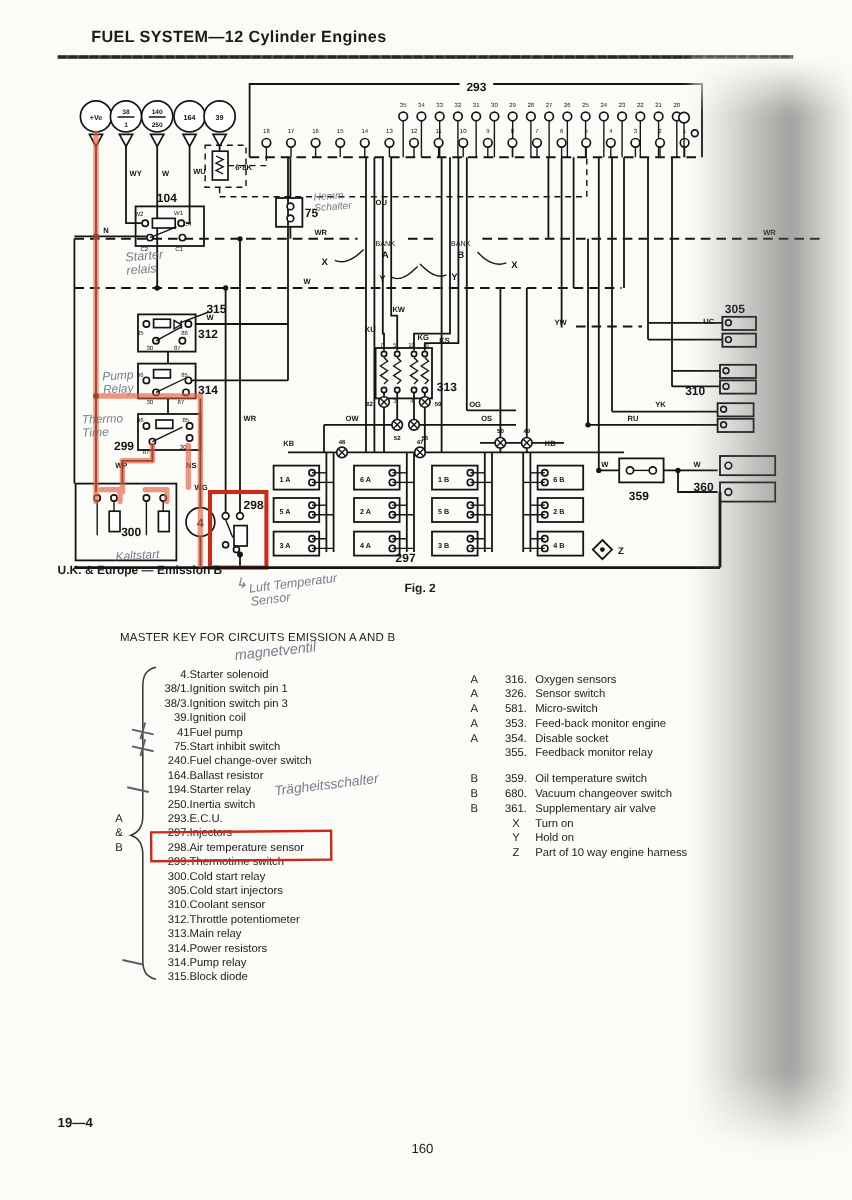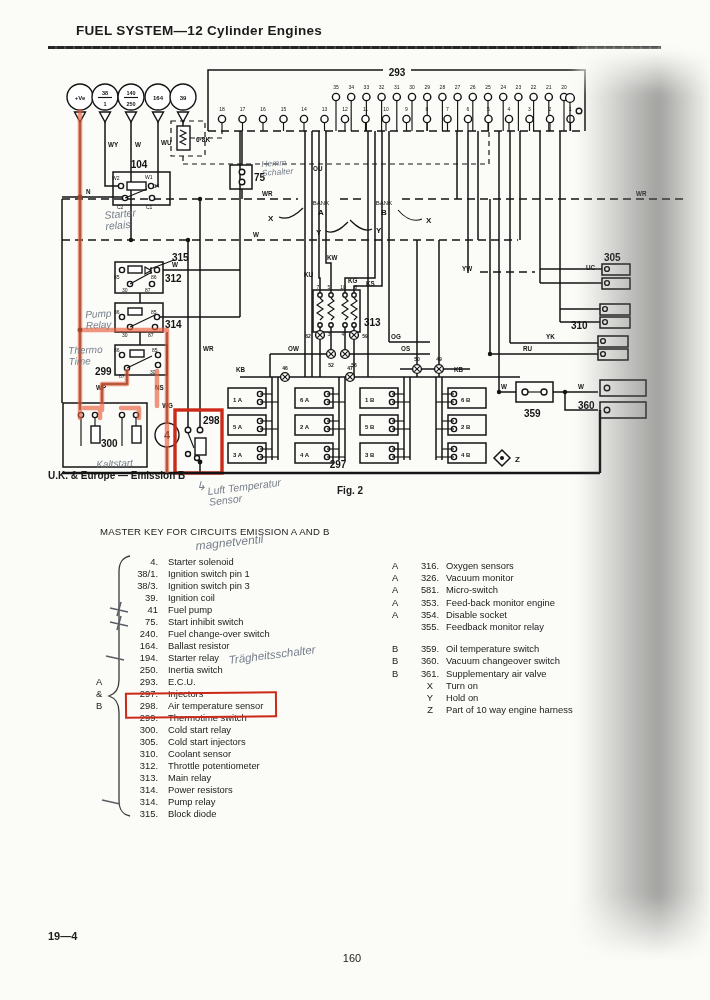--- a/index.html
+++ b/index.html
@@ -23,21 +23,21 @@
   .dot{fill:#141414;stroke:none}
   .redbox{stroke:#cc2a18;stroke-width:3.4;fill:none}
   .hl{stroke:#e8603d;stroke-width:4.5;opacity:.66;fill:none;stroke-linecap:round;stroke-linejoin:round}
   .hw{position:absolute;font-style:italic;color:#69727f;transform-origin:left top;line-height:1.08;opacity:.9;}
   .cap{position:absolute;font-weight:bold;}
   #key-title{position:absolute;left:100px;top:526px;font-size:9.6px;font-weight:normal;letter-spacing:.2px;}
   #key-left{position:absolute;left:96px;top:556px;font-size:9.4px;}
   #key-right{position:absolute;left:392px;top:560px;font-size:9.4px;}
   .krow{display:flex;height:12px;line-height:12px;white-space:nowrap;}
   .krow2{display:flex;height:12.2px;line-height:12.2px;white-space:nowrap;}
-  .kl{width:16px}.kn{width:46px;text-align:right}.kt{margin-left:10px}
+  .kl{width:16px}.kn{width:46px;text-align:right}.kt{}
   .kl2{width:22px}.kn2{width:32px;text-align:center}.kt2{}
   #list-redbox{position:absolute;left:125px;top:692px;width:148px;height:22px;
     border:2.6px solid #cc2a18;transform:rotate(-.5deg);}
   #shadow{position:absolute;left:576px;top:50px;width:134px;height:908px;filter:blur(4px);pointer-events:none;
     background:
      linear-gradient(180deg,rgba(251,251,248,1) 0%,rgba(251,251,248,0) 5%,rgba(251,251,248,0) 93%,rgba(251,251,248,1) 100%),
      linear-gradient(90deg,rgba(110,110,108,0) 0%,rgba(108,108,106,.12) 14%,rgba(96,96,94,.42) 44%,rgba(88,88,86,.55) 62%,rgba(112,112,110,.33) 82%,rgba(140,140,138,.14) 96%,rgba(150,150,148,.1) 100%);}
   .ftr{position:absolute;font-size:11px;}
 </style>
 </head>
@@ -699,21 +699,21 @@
     </div>
   <div id="key-right">
       <div class="krow2">
         <span class="kl2">A</span>
         <span class="kn2">316.</span>
         <span class="kt2">Oxygen sensors</span>
       </div>
       <div class="krow2">
         <span class="kl2">A</span>
         <span class="kn2">326.</span>
-        <span class="kt2">Vacuum monitor</span>
+        <span class="kt2">Sensor switch</span>
       </div>
       <div class="krow2">
         <span class="kl2">A</span>
         <span class="kn2">581.</span>
         <span class="kt2">Micro-switch</span>
       </div>
       <div class="krow2">
         <span class="kl2">A</span>
         <span class="kn2">353.</span>
         <span class="kt2">Feed-back monitor engine</span>
@@ -728,21 +728,21 @@
         <span class="kn2">355.</span>
         <span class="kt2">Feedback monitor relay</span>
       </div>
       <div class="krow2" style="margin-top: 10px;">
         <span class="kl2">B</span>
         <span class="kn2">359.</span>
         <span class="kt2">Oil temperature switch</span>
       </div>
       <div class="krow2">
         <span class="kl2">B</span>
-        <span class="kn2">360.</span>
+        <span class="kn2">680.</span>
         <span class="kt2">Vacuum changeover switch</span>
       </div>
       <div class="krow2">
         <span class="kl2">B</span>
         <span class="kn2">361.</span>
         <span class="kt2">Supplementary air valve</span>
       </div>
       <div class="krow2">
         <span class="kl2"></span>
         <span class="kn2">X</span>

